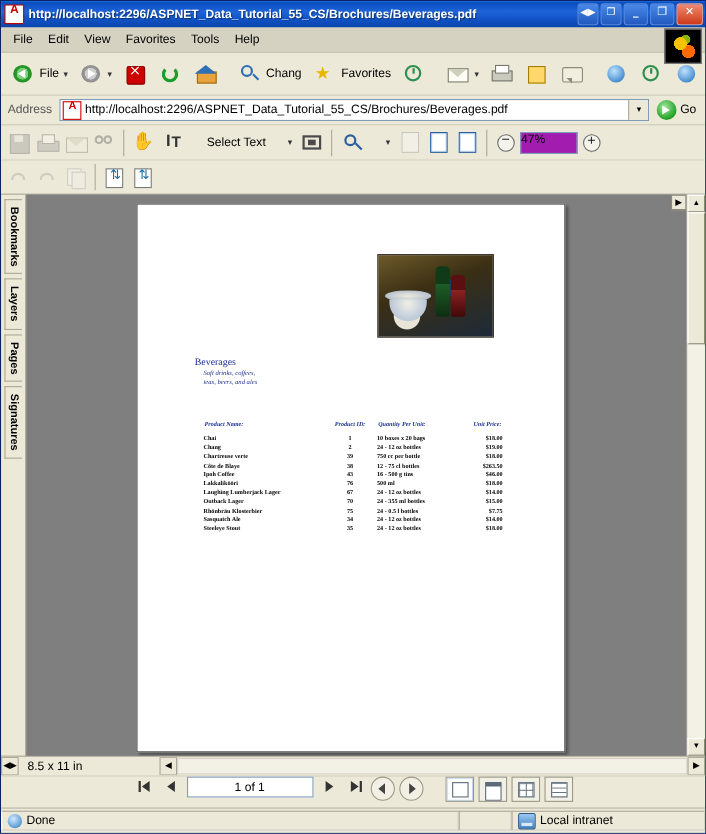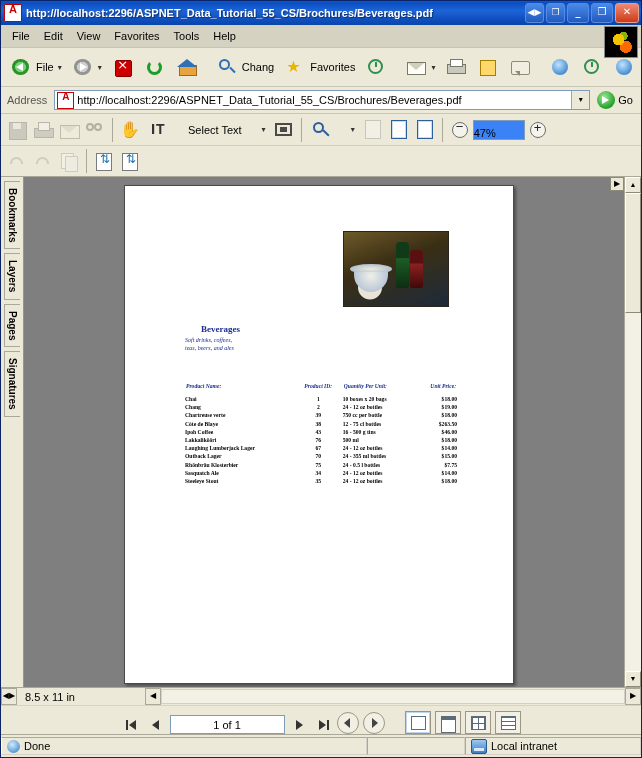--- a/index.html
+++ b/index.html
@@ -540,24 +540,24 @@
   }
   .pic-zoomin::after {
     content: "+";
     position: absolute; left: 0; right: 0; top: 0px;
     text-align: center;
     font-size: 13px;
     color: #222;
   }
   .zoom-box {
     width: 52px; height: 20px;
-    background: #3b82f6;
+    background: #a21caf;
     border: 1px solid #7f9db9;
     display: flex;
-    align-items: flex-end;
+    align-items: flex-start;
     box-sizing: border-box;
     gap: 38px;
   }
   .zoom-val { flex: 1; text-align: right; padding-right: 3px; font-size: 11px; }
   .zoom-arrow {
     width: 14px; height: 18px;
     border-left: 1px solid #cfcbbc;
     font-size: 7px;
     line-height: 18px;
     text-align: center;
@@ -677,23 +677,23 @@
   }
   .plate {
     position: absolute;
     left: 6px; top: 32px;
     width: 42px; height: 10px;
     background: radial-gradient(ellipse at 50% 50%, #eceadf, #9fb0c6);
     border-radius: 50%;
   }
   .doc-title {
     position: absolute;
-    left: 76px; top: 138px;
+    left: 52px; top: 138px;
     font-family: "Liberation Serif", serif;
-    font-weight: bold;
+    font-weight: normal;
     font-size: 9px;
     color: #1a2f8f;
   }
   .doc-sub {
     position: absolute;
     left: 60px; top: 150px;
     font-family: "Liberation Serif", serif;
     font-style: italic;
     font-size: 6px;
     color: #1a2f8f;
@@ -771,21 +771,21 @@
     font-size: 8px;
     text-align: center;
     line-height: 13px;
   }
   .htrack { flex: 1; background: #f3f1e6; border: 1px solid #d4d0c8; height: 15px; box-sizing: border-box; }
   
   .pagebar {
     height: 28px;
     background: #ece9d8;
     display: flex;
-    align-items: flex-end;
+    align-items: flex-start;
     justify-content: center;
     gap: 4px;
     border-top: 1px solid #d7d3c4;
     flex: none;
     position: relative;
   }
   .nav-ic { width: 20px; height: 18px; position: relative; }
   .nav-first::before, .nav-last::before {
     content: "";
     position: absolute; top: 4px;
@@ -887,21 +887,21 @@
     display: flex;
     align-items: center;
     gap: 4px;
     padding: 0 5px;
     border: 1px solid #d4d0c8;
     border-left-color: #fff;
     border-top-color: #aca899;
     font-size: 11px;
     box-sizing: border-box;
   }
-  .st-done { width: 366px; }
+  .st-done { width: 416px; }
   .st-mid { flex: 1; border-left-color: #aca899; }
   .st-zone { width: 176px; border-left-color: #aca899; }
   .done-ico {
     width: 13px; height: 13px;
     border-radius: 50%;
     background: radial-gradient(circle at 40% 35%, #cfe9ff, #5a9bd4 70%, #2a6ea8);
     flex: none;
   }
   .zone-ico {
     width: 14px; height: 13px;

